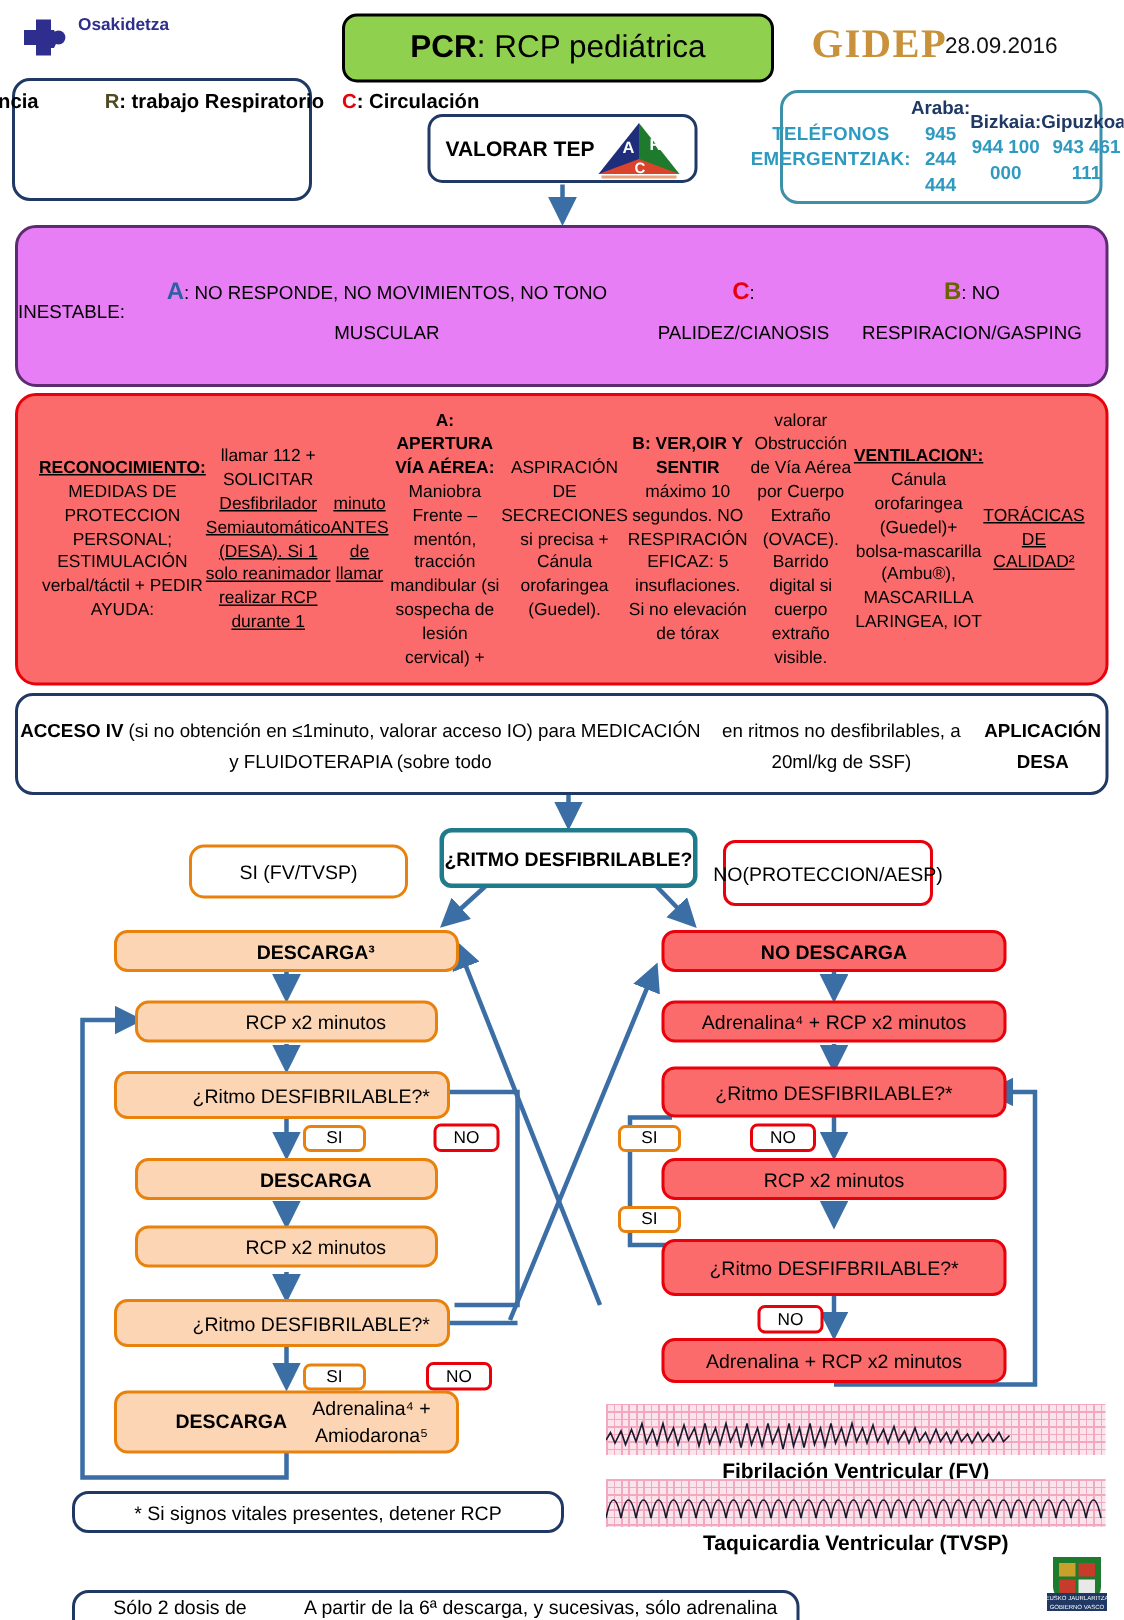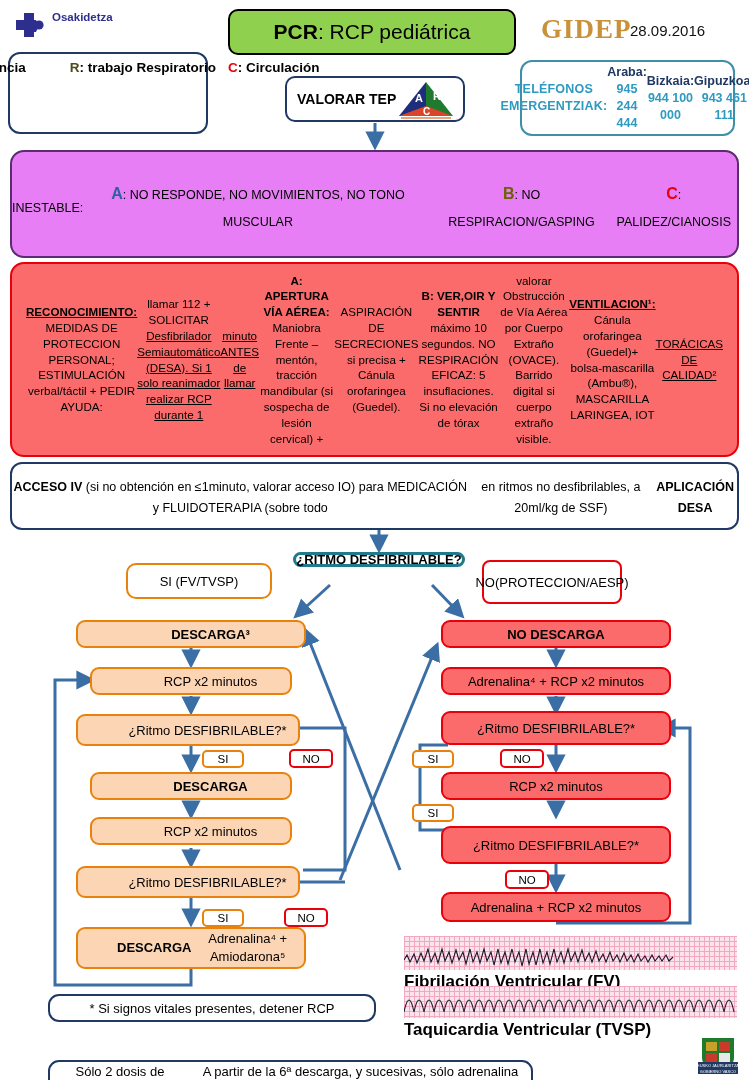--- a/index.html
+++ b/index.html
@@ -38,39 +38,39 @@
   #recon{left:10px;top:262px;width:729px;height:195px;background:#FB6B6B;
       border:2px solid #E8000B;border-radius:14px;font-size:11.6px;padding:6px 14px;}
   #recon .l{line-height:15.8px;}
   #acceso{left:10px;top:462px;width:729px;height:68px;background:#fff;
       border:2px solid #1F3864;border-radius:12px;font-size:12.5px;padding-top:4px;}
   #acceso .l{line-height:21px;}
   u{text-decoration:underline;}
   b{font-weight:bold;}
 
   
-  #ritmo{left:293px;top:552px;width:172px;height:15px;border:3px solid #1F7A8C;
+  #ritmo{left:293px;top:552px;width:172px;height:40px;border:3px solid #1F7A8C;
       border-radius:8px;background:#fff;font-size:13px;font-weight:bold;}
   #si-fvtvsp{left:126px;top:563px;width:146px;height:36px;border:2.5px solid #E8820C;
       border-radius:10px;background:#fff;font-size:13px;}
   #no-asistolia{left:482px;top:560px;width:140px;height:44px;border:2.5px solid #E8000B;
       border-radius:8px;background:#fff;font-size:13px;line-height:17px;}
 
   .obox{background:#FCD5B4;border:2.5px solid #E8820C;border-radius:9px;font-size:13px;padding-left:39px;}
   .rbox{background:#FB6B6B;border:2.5px solid #E8000B;border-radius:9px;font-size:13px;}
   .tag-si{border:2px solid #E8820C;background:#fff;border-radius:5px;font-size:11.5px;}
   .tag-no{border:2.5px solid #E8000B;background:#fff;border-radius:5px;font-size:11.5px;}
   .nbox{background:#fff;border:2.5px solid #1F3864;border-radius:11px;font-size:13px;}
 
   
   .ecg{background:
       repeating-linear-gradient(to right,#F2A8BE 0 1px,transparent 1px 5px),
       repeating-linear-gradient(to bottom,#F2A8BE 0 1px,transparent 1px 5px),
       #FCE4EC;}
-  .ecg-cap{font-size:17px;font-weight:bold;}
+  .ecg-cap{font-size:14px;font-weight:bold;text-align:center;}
 
   
   #arrows{position:absolute;left:0;top:0;width:749px;height:1080px;pointer-events:none;}
 </style>
 </head>
 <body>
 
 <svg id="arrows" viewBox="0 0 749 1080">
   <defs>
     <marker id="ah" markerWidth="7" markerHeight="7" refX="5.2" refY="3.2" orient="auto">
@@ -160,23 +160,23 @@
       <rect x="6" y="37" width="50" height="2" fill="#E8A37A"></rect>
     </svg>
   </span>
 </div>
 
 <div class="abs col" id="inestable">
   <div class="l">INESTABLE:</div>
   <div class="l">
     <span class="big" style="color:#2E5FA3">A</span><span>: NO RESPONDE, NO MOVIMIENTOS, NO TONO MUSCULAR</span></div>
   <div class="l">
+    <span class="big" style="color:#E8000B">C</span><span>: PALIDEZ/CIANOSIS</span></div>
+  <div class="l">
     <span class="big" style="color:#6B6200">B</span><span>: NO RESPIRACION/GASPING</span></div>
-  <div class="l">
-    <span class="big" style="color:#E8000B">C</span><span>: PALIDEZ/CIANOSIS</span></div>
 </div>
 
 <div class="abs col" id="recon">
   <div class="l"><u><b>RECONOCIMIENTO:</b></u><span> MEDIDAS DE PROTECCION PERSONAL; ESTIMULACIÓN verbal/táctil +  PEDIR AYUDA:</span></div>
   <div class="l"><span>llamar  112 + SOLICITAR </span><u>Desfibrilador Semiautomático (DESA). Si 1 solo reanimador realizar RCP durante 1</u></div>
   <div class="l"><u>minuto ANTES de llamar</u></div>
   <div class="l"><b>A: APERTURA VÍA AÉREA:</b><span> Maniobra  Frente –mentón, tracción  mandibular  (si sospecha de lesión cervical) +</span></div>
   <div class="l"><span>ASPIRACIÓN DE SECRECIONES si precisa + Cánula orofaringea (Guedel).</span></div>
   <div class="l"><b>B: VER,OIR Y SENTIR</b><span> máximo 10 segundos. NO RESPIRACIÓN EFICAZ:  5 insuflaciones. Si no elevación de tórax</span></div>
   <div class="l"><span>valorar  Obstrucción de Vía Aérea por Cuerpo Extraño (OVACE). Barrido digital si cuerpo extraño visible.</span></div>

